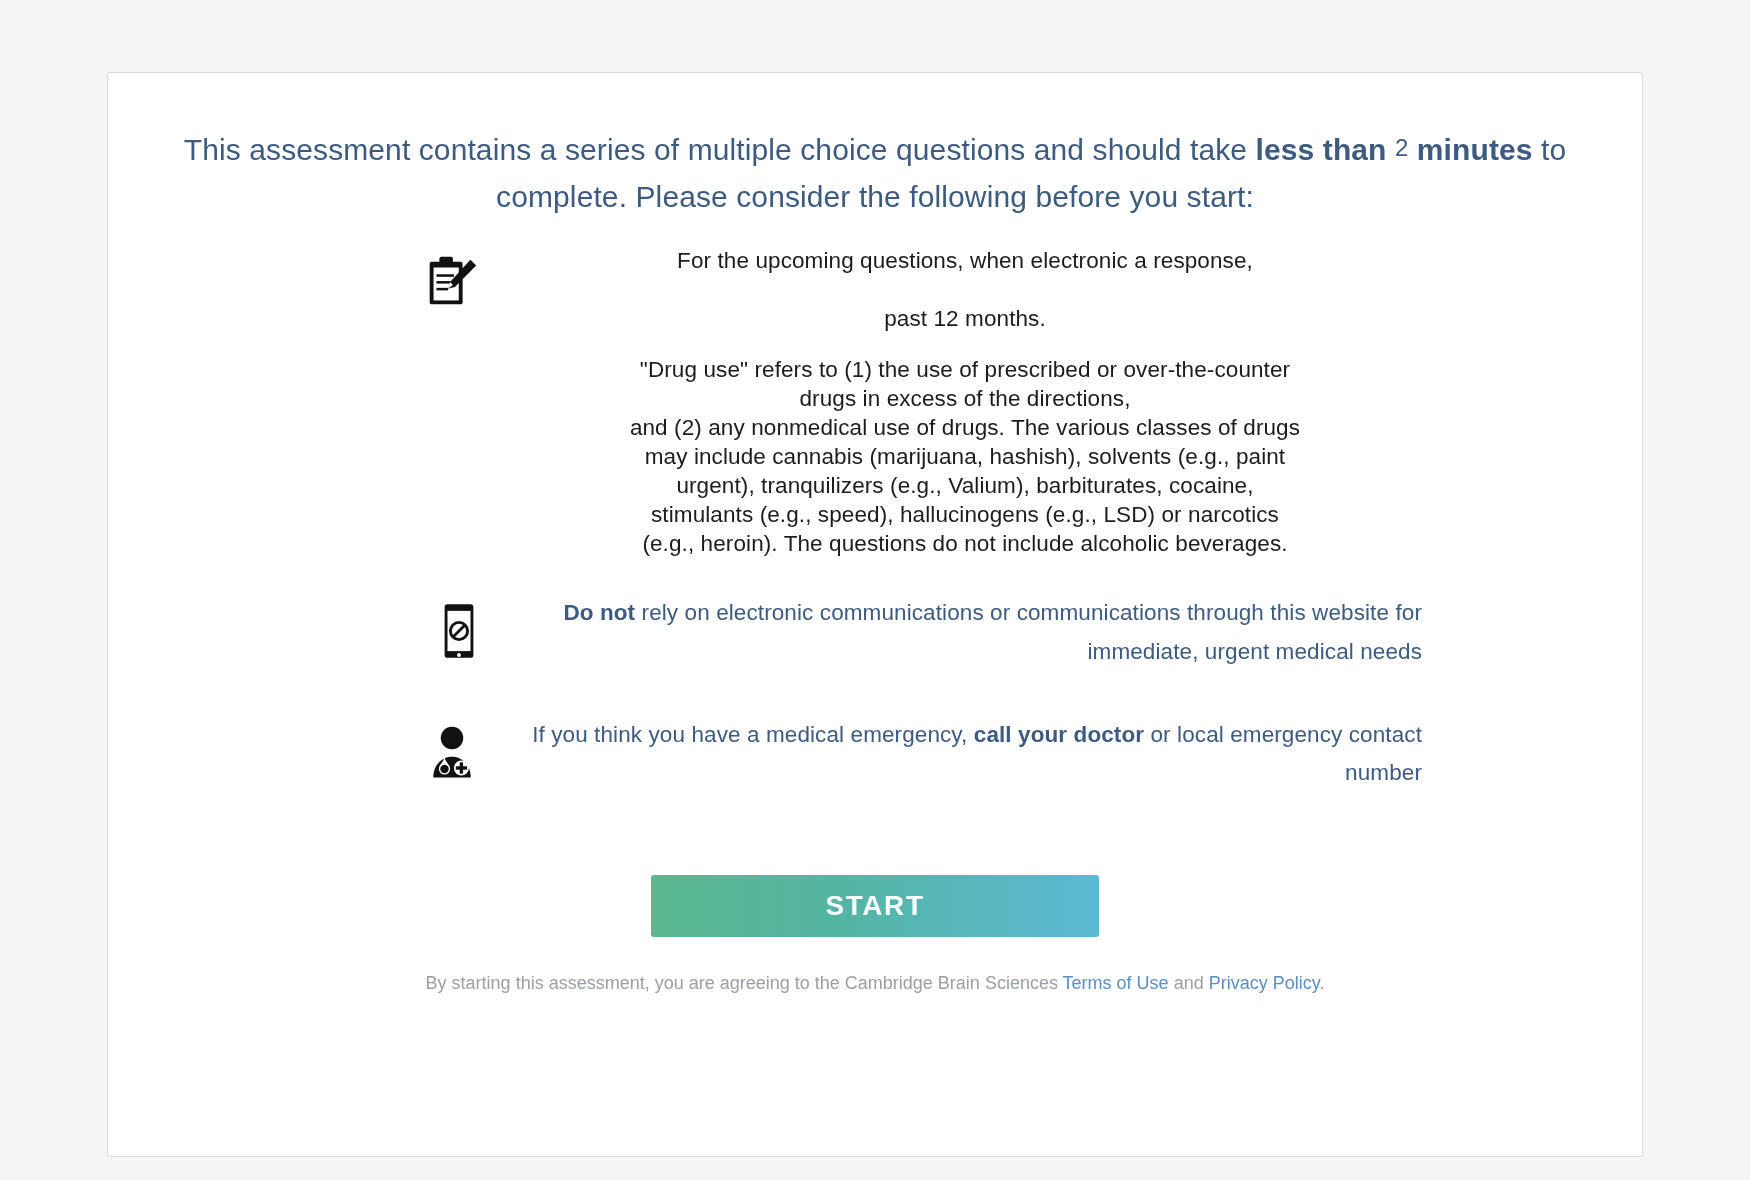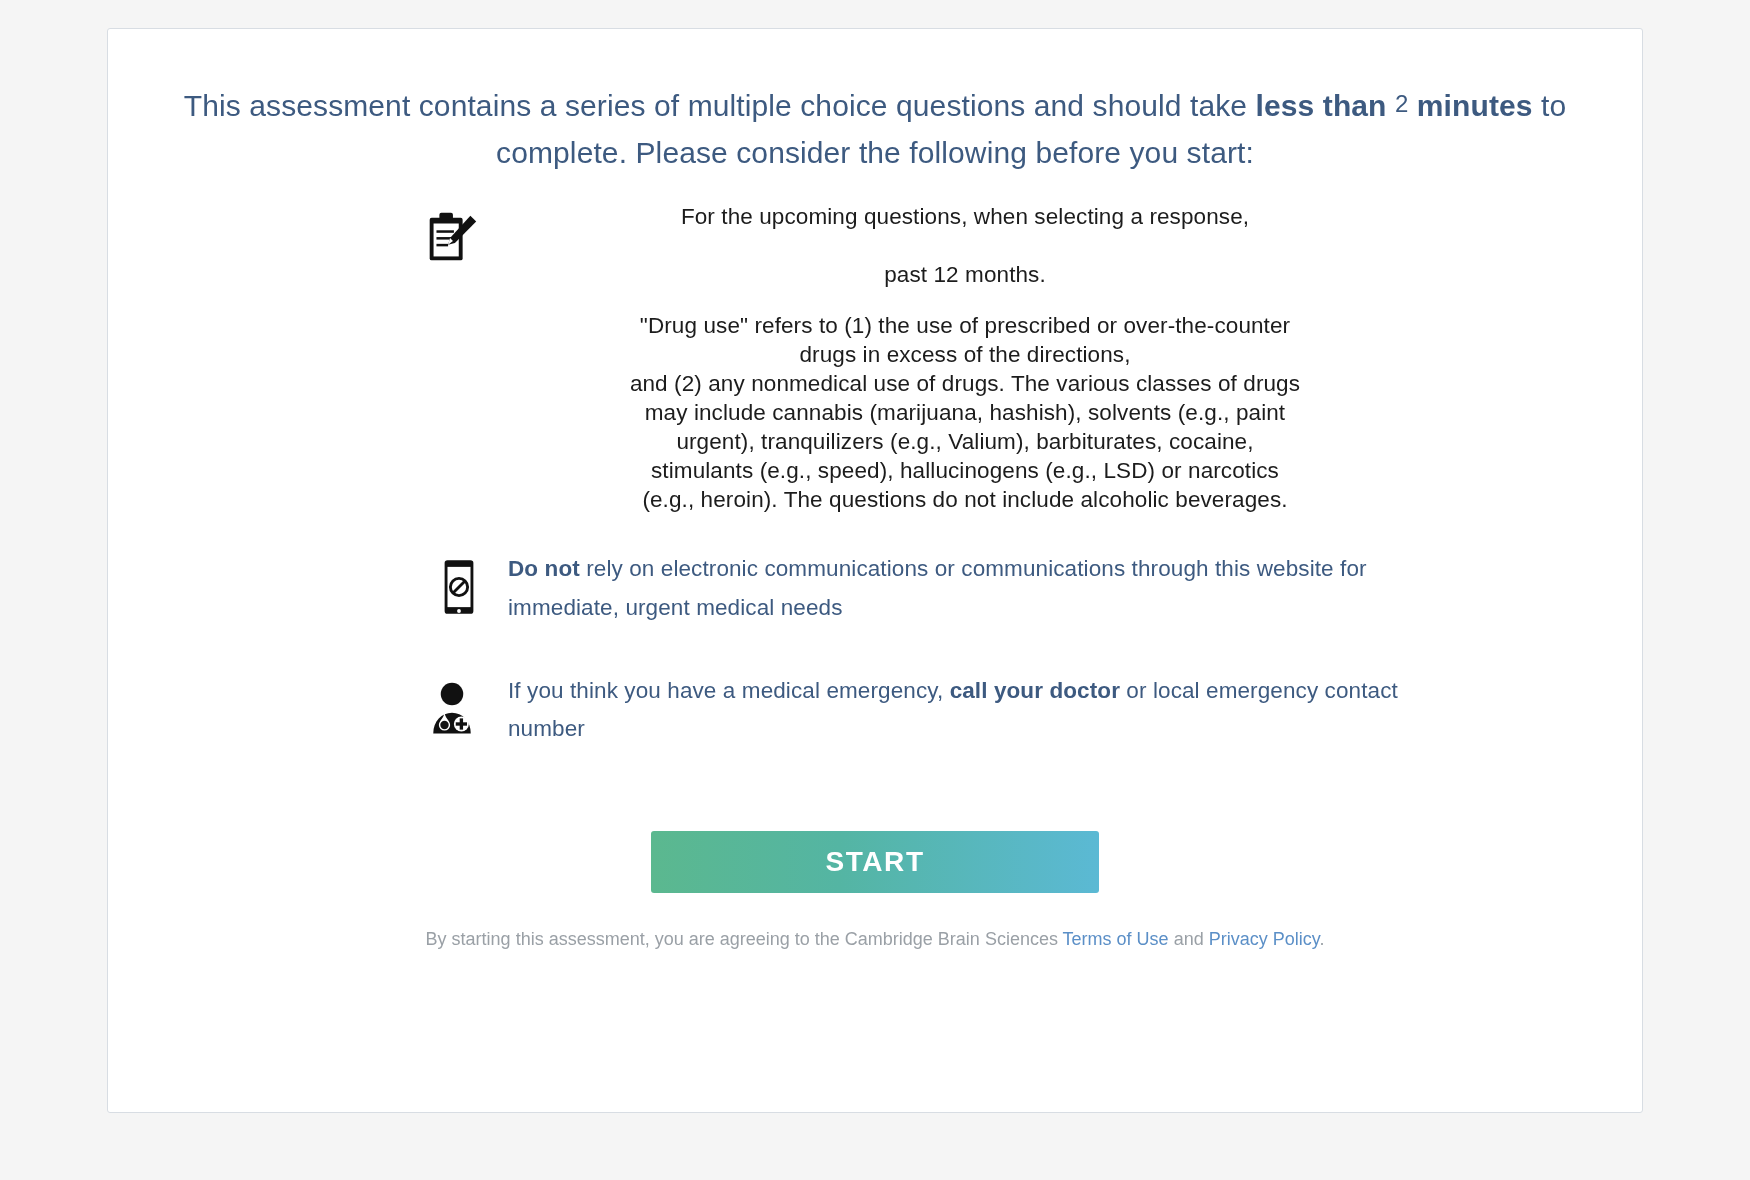--- a/index.html
+++ b/index.html
@@ -11,21 +11,21 @@
     background: #f5f5f5;
     font-family: "Liberation Sans", sans-serif;
   }
   .page {
     width: 1750px;
     height: 1180px;
     background: #f5f5f5;
     display: flex;
     align-items: flex-start;
     justify-content: center;
-    padding-top: 28px;
+    padding-top: 72px;
   }
   .card {
     width: 1536px;
     min-height: 1085px;
     background: #ffffff;
     border: 1px solid #d8dde3;
     border-radius: 3px;
     padding: 54px 70px 40px 70px;
   }
   .intro-heading {
@@ -70,21 +70,21 @@
   }
   .block-dark b { font-weight: 400; }
   .block-dark p { margin: 0 0 22px 0; }
   .block-dark p:last-child { margin-bottom: 0; }
 
   
   .block-blue {
     color: #3d5a80;
     font-size: 22.5px;
     line-height: 1.72;
-    text-align: left;
+    text-align: right;
     letter-spacing: 0.1px;
   }
   .block-blue b { font-weight: 700; }
 
   .item-1 { margin-top: 18px; }
   .item-2 { margin-top: 36px; }
   .item-3 { margin-top: 44px; }
 
   .start-row {
     display: flex;
@@ -146,21 +146,21 @@
               <rect x="17" y="30" width="18" height="2.6" fill="#111111"></rect>
               <rect x="17" y="37" width="12" height="2.6" fill="#111111"></rect>
               <polygon points="52,8 58,14 36,36 29,38 31,31" fill="#111111"></polygon>
               <polygon points="29,38 31,31 34,34" fill="#ffffff"></polygon>
             </svg>
           </span>
         </div>
         <div class="text-col">
           <div class="block-dark">
             <p>
-              <span>For the upcoming questions, when selecting a response,</span><br>
+              <span>For the upcoming questions, when electronic a response,</span><br>
               <br>
               <b>past 12 months.</b>
             </p>
             <p>
               <span>"Drug use" refers to (1) the use of prescribed or over-the-counter</span><br>
               <span>drugs in excess of the directions,</span><br>
               <span>and (2) any nonmedical use of drugs. The various classes of drugs</span><br>
               <span>may include cannabis (marijuana, hashish), solvents (e.g., paint</span><br>
               <span>urgent), tranquilizers (e.g., Valium), barbiturates, cocaine,</span><br>
               <span>stimulants (e.g., speed), hallucinogens (e.g., LSD) or narcotics</span><br>

